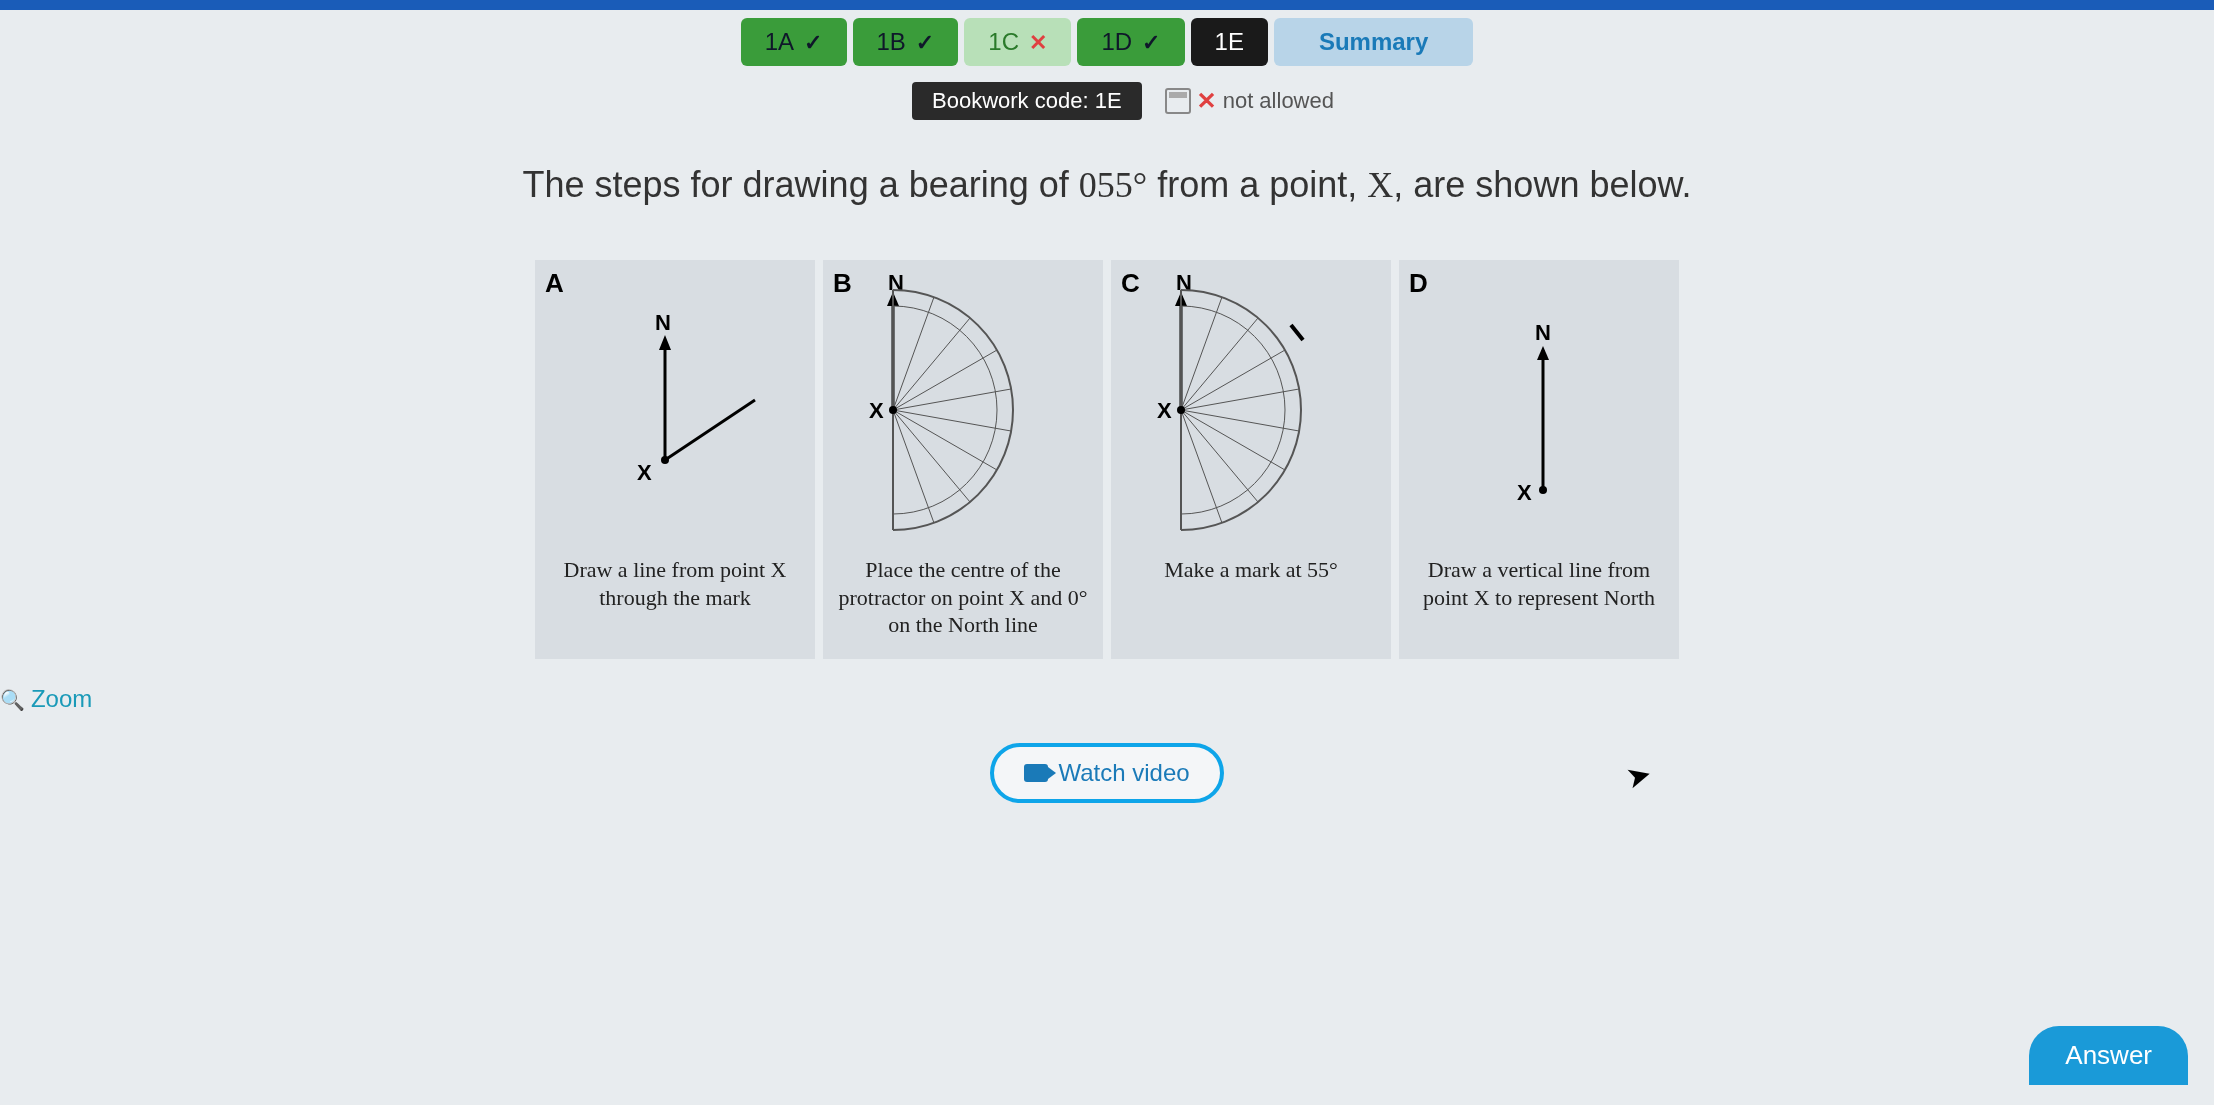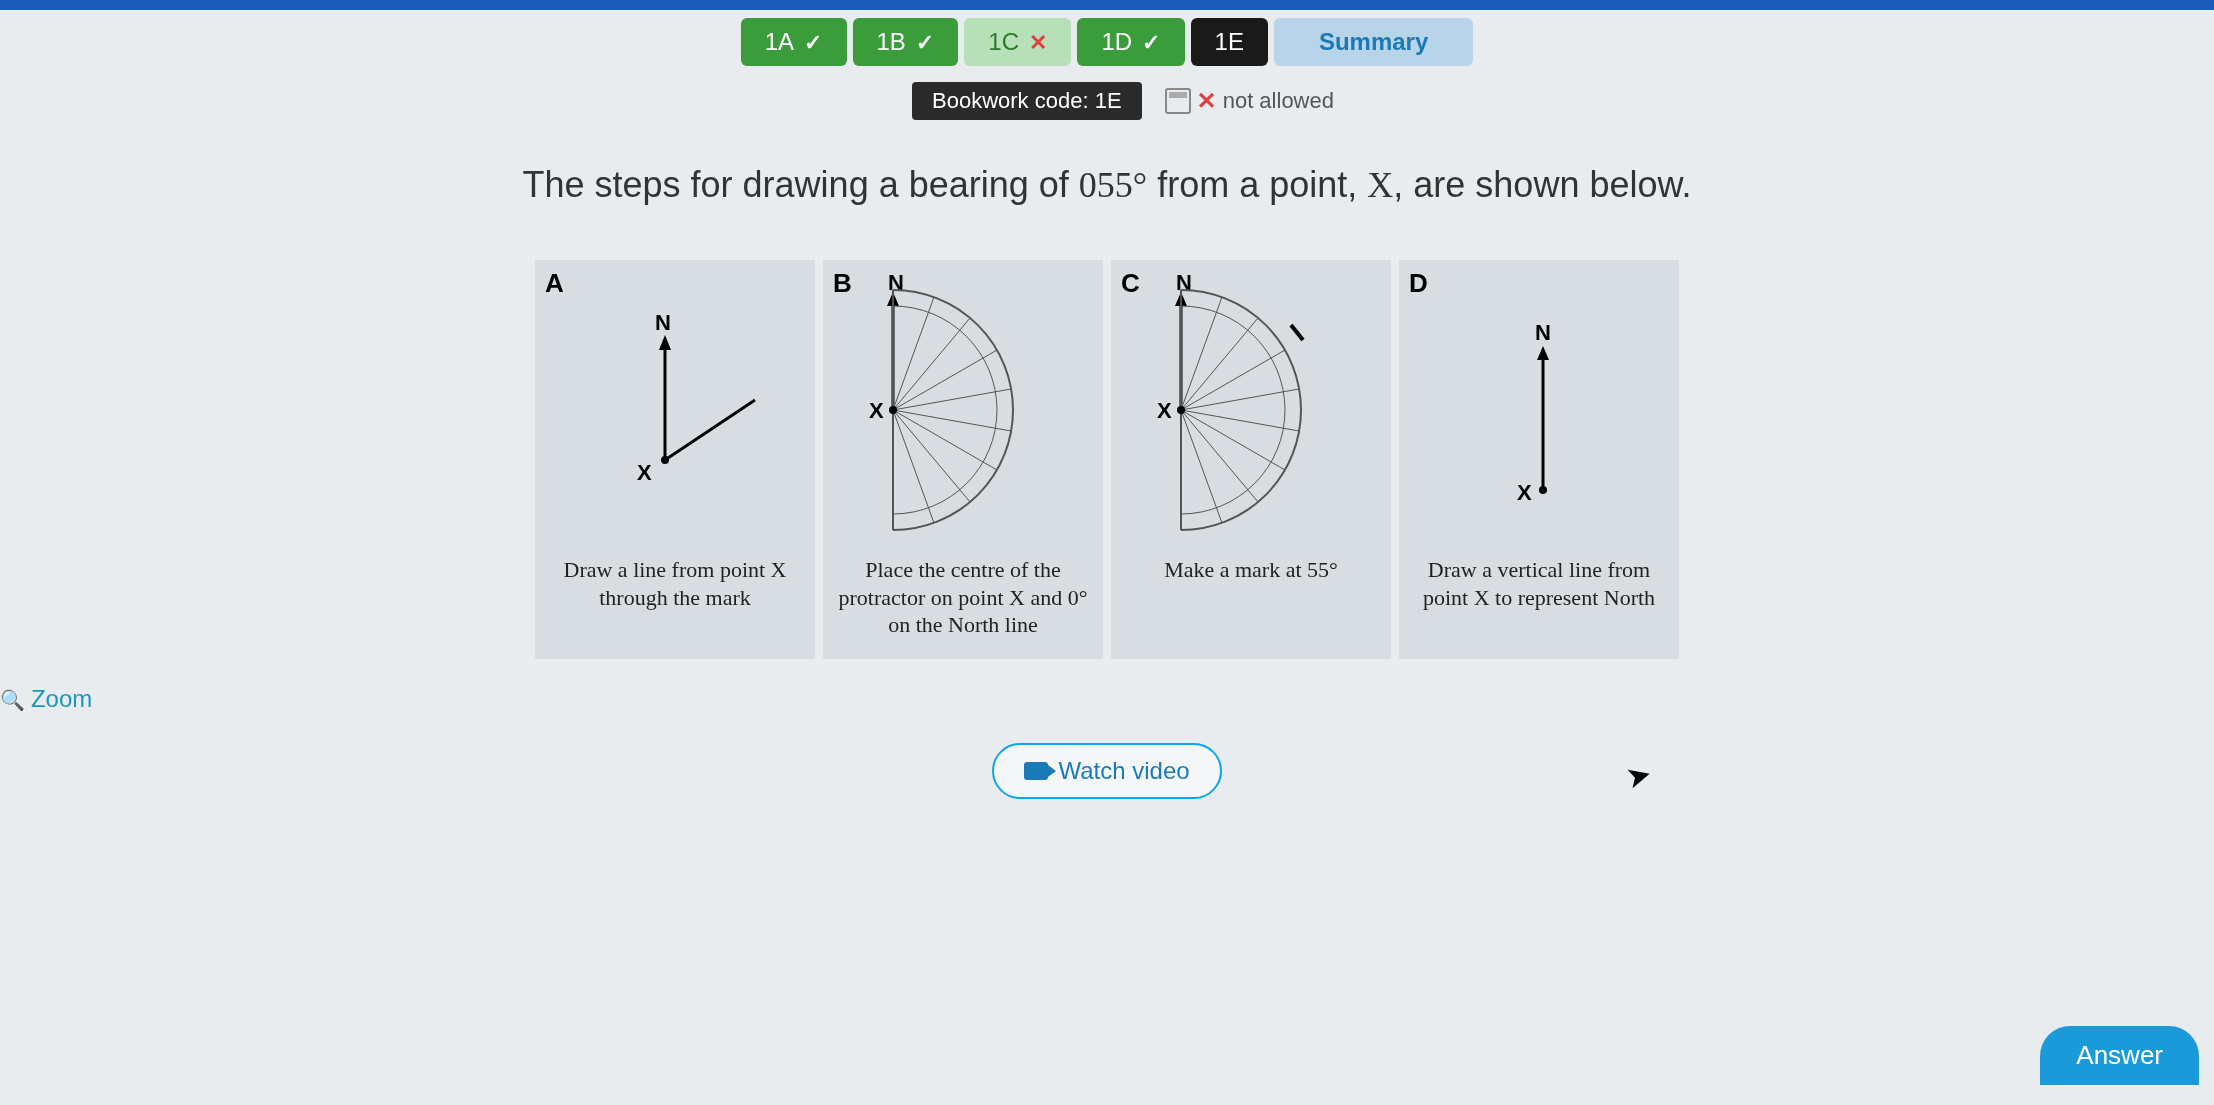--- a/index.html
+++ b/index.html
@@ -1,19 +1,19 @@
 <!DOCTYPE html>
 <html><head>
 <meta charset="utf-8">
 <style>
 * { margin: 0; padding: 0; box-sizing: border-box; }
 body { font-family: Arial, Helvetica, sans-serif; background: #e8ecef; width: 2214px; height: 1105px; position: relative; overflow: hidden; }
 .top-bar { background: #1a5cb8; height: 10px; width: 100%; }
 .tabs-row { display: flex; justify-content: center; gap: 6px; margin-top: 8px; }
-.tab { padding: 10px 24px; border-radius: 6px; font-size: 24px; color: #ffffff; display: flex; align-items: center; gap: 10px; font-weight: 500; }
+.tab { padding: 10px 24px; border-radius: 6px; font-size: 24px; color: #0f172a; display: flex; align-items: center; gap: 10px; font-weight: 500; }
 .tab.green { background: #3a9c3a; }
 .tab.red-x { background: #b8e0b8; color: #2a7a2a; }
 .tab.current { background: #1a1a1a; color: #fff; }
 .tab.summary { background: #b8d4e8; color: #1a7ab8; font-weight: 600; padding: 10px 45px; }
 .check-icon::after { content: "✓"; font-weight: bold; font-size: 22px; }
 .x-icon::after { content: "✕"; font-weight: bold; color: #e04040; font-size: 22px; }
 .sub-row { display: flex; justify-content: center; gap: 23px; margin-top: 16px; align-items: center; padding-left: 32px; }
 .bookwork { background: #2a2a2a; color: #fff; padding: 6px 20px; border-radius: 4px; font-size: 22px; }
 .not-allowed { display: flex; align-items: center; gap: 6px; color: #555; font-size: 22px; }
 .calc-icon { width: 26px; height: 26px; border: 2px solid #888; border-radius: 3px; position: relative; display: inline-block; }
@@ -23,24 +23,24 @@
 .question .math { font-family: Georgia, 'Times New Roman', serif; }
 .cards-row { display: flex; justify-content: center; gap: 0; margin-top: 50px; }
 .card { background: #d8dde2; width: 280px; margin: 0 4px; padding: 10px 10px 20px 10px; position: relative; }
 .card-label { position: absolute; top: 8px; left: 10px; font-size: 26px; font-weight: bold; }
 .card-img { width: 100%; height: 280px; display: flex; align-items: center; justify-content: center; position: relative; }
 .card-caption { text-align: center; font-size: 22px; color: #222; margin-top: 6px; line-height: 1.25; font-family: Georgia, 'Times New Roman', serif; }
 .zoom-row { text-align: left; margin-top: 26px; }
 .zoom { color: #1a9ab8; font-size: 24px; font-weight: 500; }
 .zoom-icon::before { content: "🔍"; font-size: 20px; margin-right: 6px; color: #1a9ab8; }
 .watch-row { text-align: center; margin-top: 30px; }
-.watch-btn { display: inline-flex; align-items: center; gap: 10px; border: 2px solid #0ea5e9; border-radius: 30px; padding: 12px 30px; background: #f4f6f8; color: #1a7ab8; font-size: 24px; font-weight: 500; }
+.watch-btn { display: inline-flex; align-items: center; gap: 10px; border: 4px solid #0ea5e9; border-radius: 30px; padding: 12px 30px; background: #f4f6f8; color: #1a7ab8; font-size: 24px; font-weight: 500; }
 .cam-icon { width: 24px; height: 18px; background: #1a7ab8; border-radius: 3px; position: relative; display: inline-block; }
 .cam-icon::after { content: ""; position: absolute; right: -8px; top: 3px; border-left: 8px solid #1a7ab8; border-top: 6px solid transparent; border-bottom: 6px solid transparent; }
-.answer-btn { position: absolute; right: 15px; bottom: 20px; background: #1a9ad8; color: #fff; padding: 14px 36px; border-radius: 30px 30px 0 0; font-size: 26px; font-weight: 500; }
+.answer-btn { position: absolute; right: 26px; bottom: 20px; background: #1a9ad8; color: #fff; padding: 14px 36px; border-radius: 30px 30px 0 0; font-size: 26px; font-weight: 500; }
 .cursor { position: absolute; top: 758px; left: 1626px; font-size: 30px; color: #000; transform: rotate(-15deg); }
 svg { overflow: visible; }
 </style>
 </head>
 <body>
 
 <div class="top-bar"></div>
 
 <div class="tabs-row">
   <div class="tab green">

